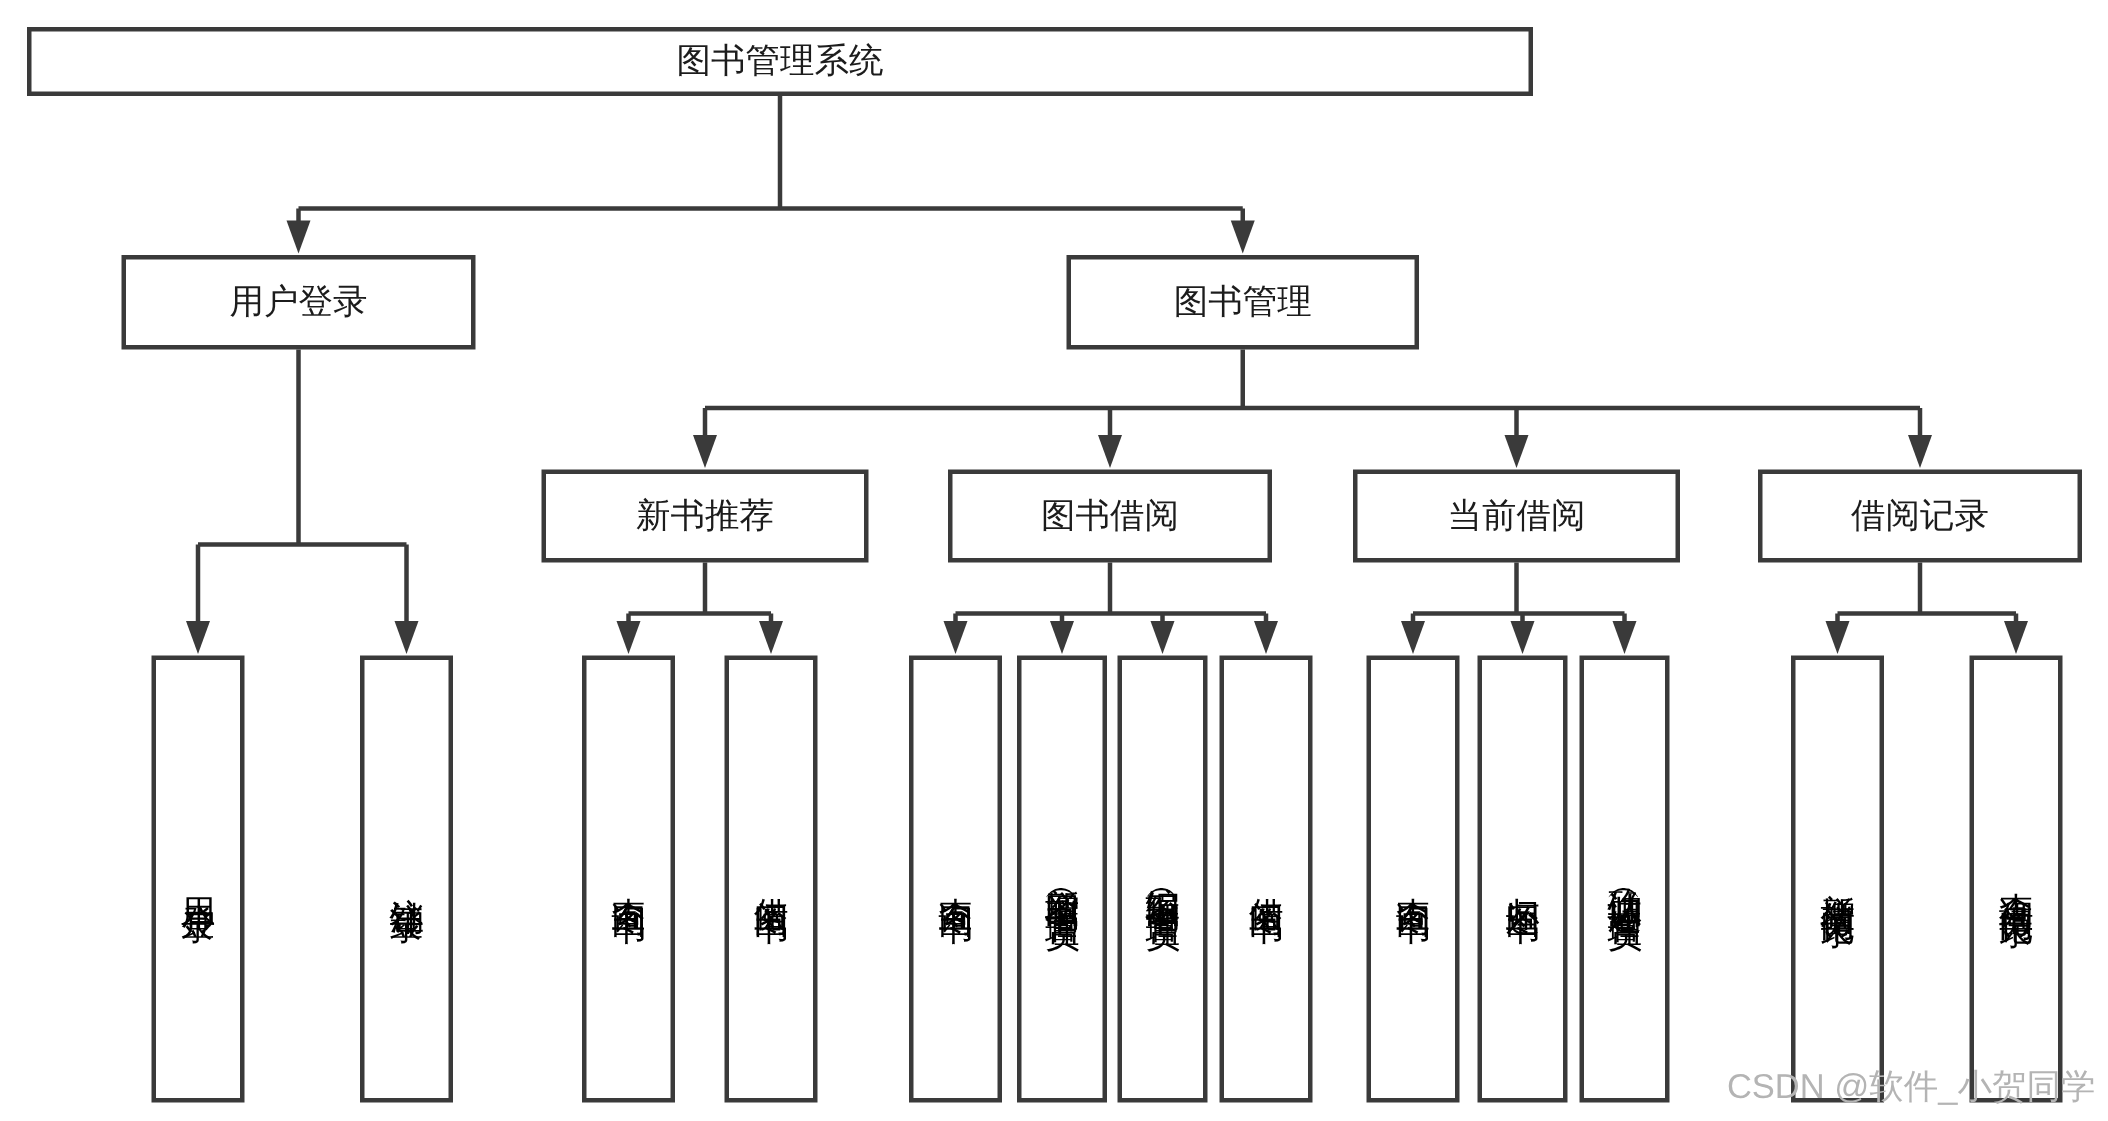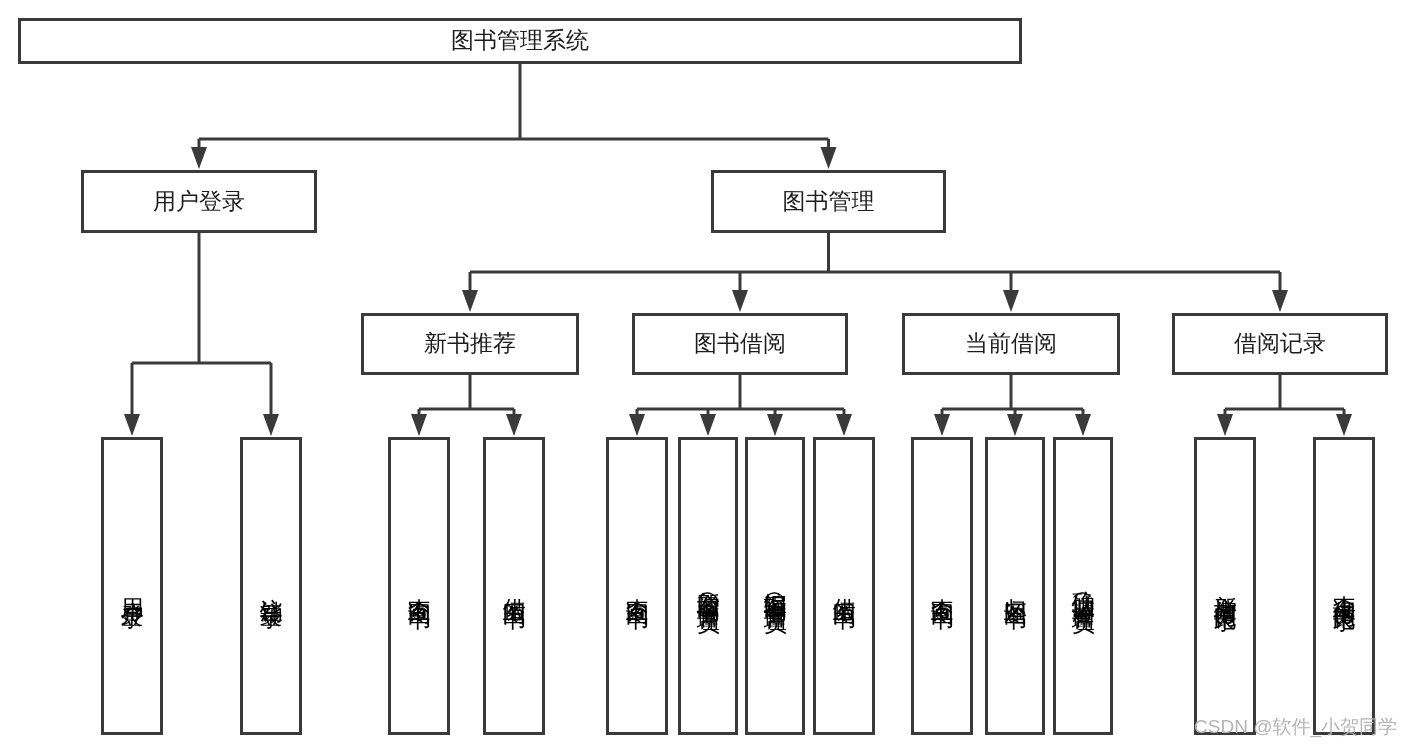--- a/index.html
+++ b/index.html
@@ -62,21 +62,21 @@
     display: flex;
     align-items: center;
     justify-content: center;
     pointer-events: none;
   }
   .watermark {
     position: absolute;
     right: 8px;
     bottom: 6px;
     font-family: "Liberation Sans", "DejaVu Sans", sans-serif;
-    font-size: 19px;
+    font-size: 23px;
     color: #b4b4b4;
     white-space: nowrap;
     text-align: center;
   }
 </style>
 </head>
 <body>
 
 <div id="diagram-root">
   <svg class="diagram" viewBox="0 0 1405 747">

